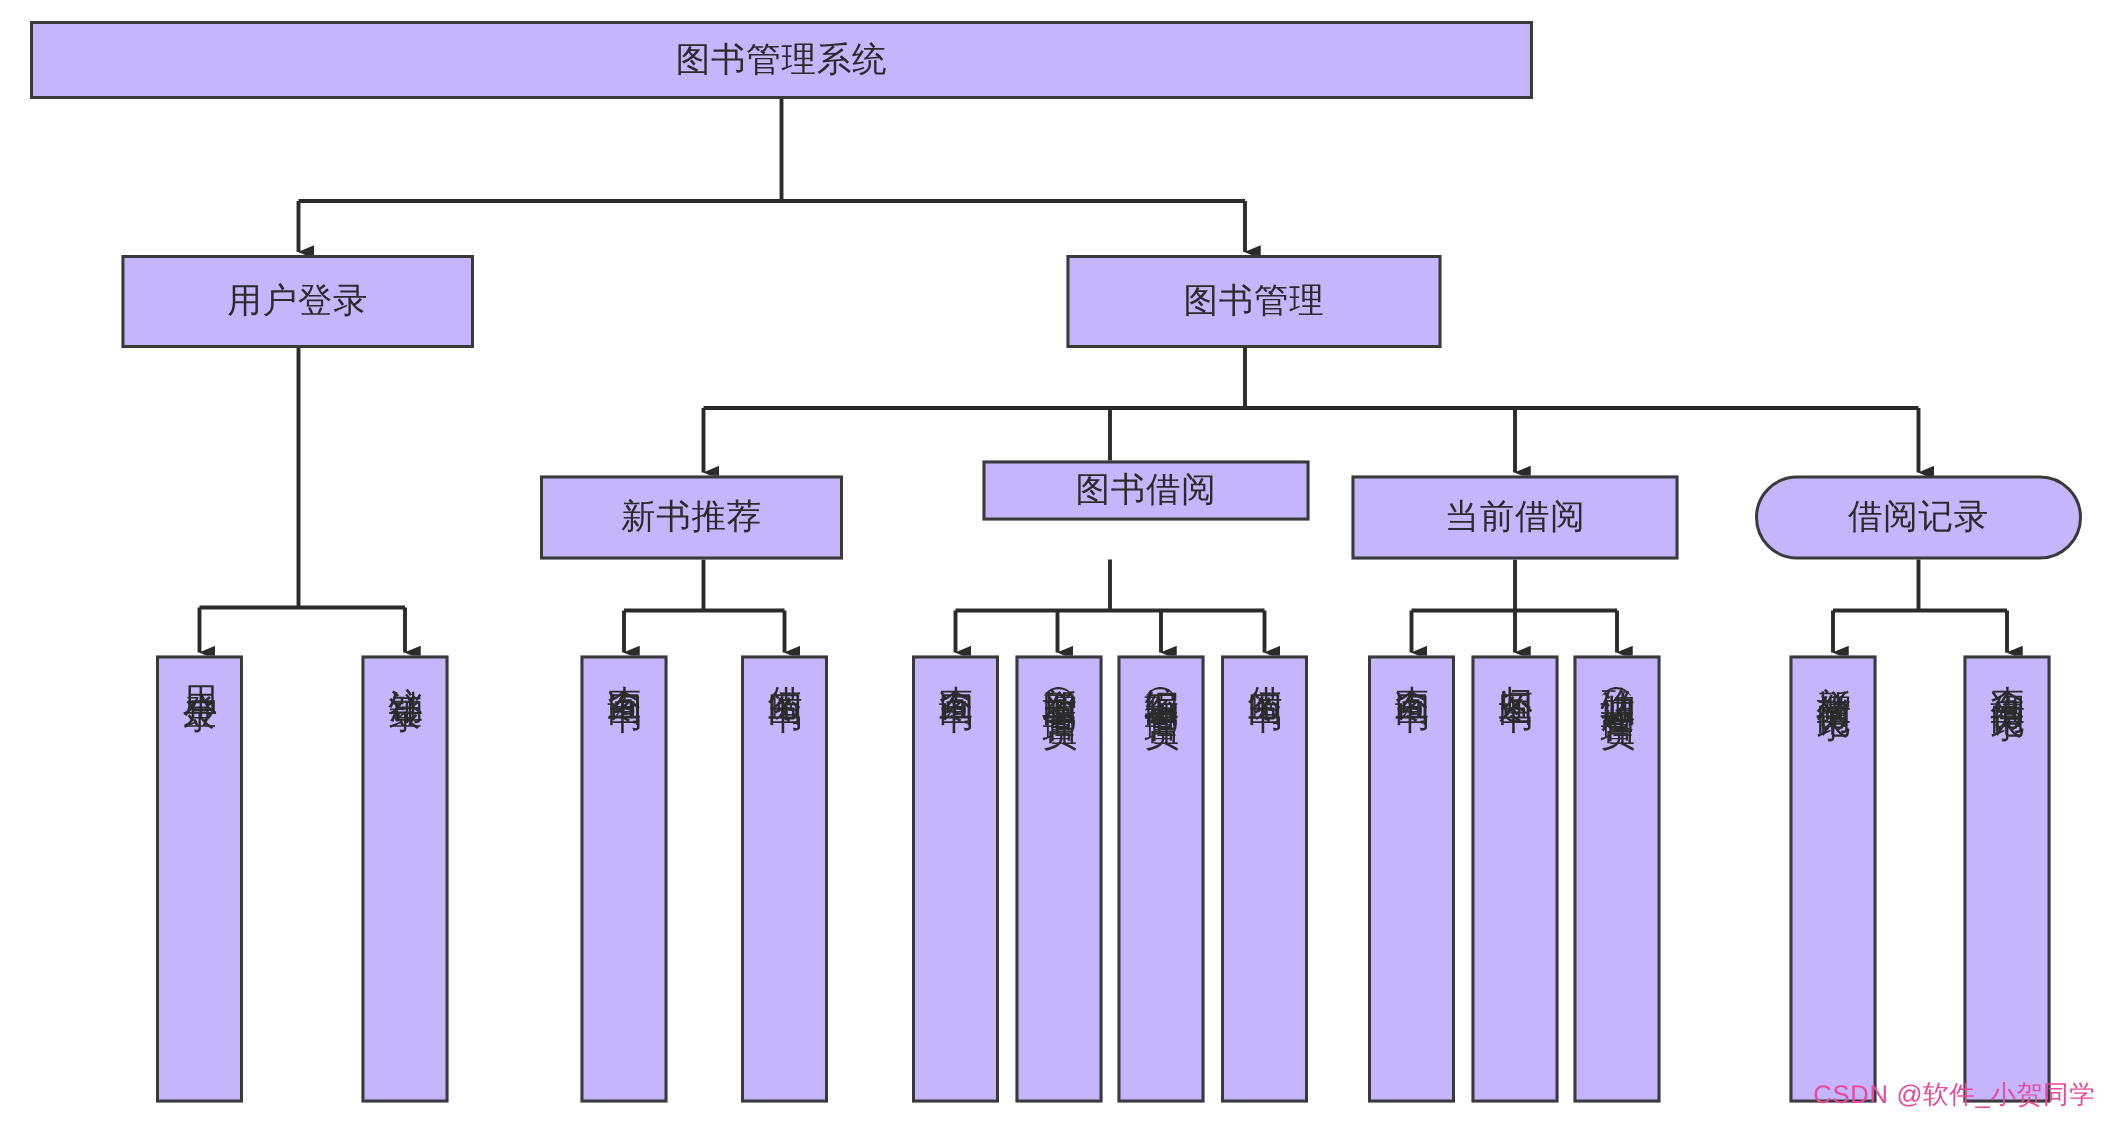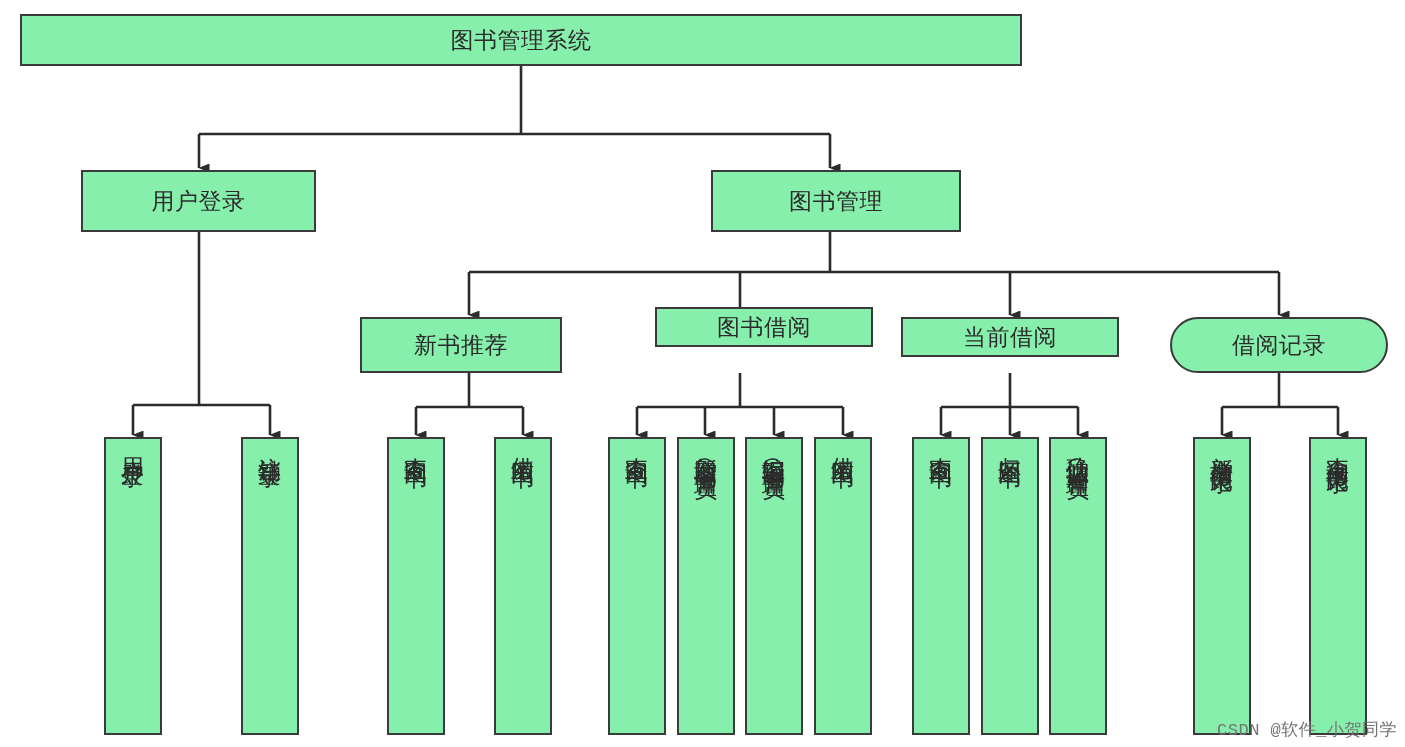--- a/index.html
+++ b/index.html
@@ -21,21 +21,21 @@
     position: absolute;
     left: 0;
     top: 0;
     width: 1405px;
     height: 747px;
     pointer-events: none;
   }
   .node {
     position: absolute;
     box-sizing: border-box;
-    background: #86efac;
+    background: #c4b5fd;
     border: 2.5px solid #3a3a3a;
     display: flex;
     align-items: center;
     justify-content: center;
     color: #2b2b2b;
   }
   .node .lbl {
     display: block;
     text-align: center;
     line-height: 1.16;
@@ -61,24 +61,24 @@
     font-size: 23px;
     line-height: 1.05;
     letter-spacing: 3px;
     white-space: nowrap;
   }
   .watermark {
     position: absolute;
     right: 8px;
     bottom: 6px;
     font-size: 17px;
-    color: #737373;
+    color: #ec4899;
     letter-spacing: 0.5px;
     white-space: nowrap;
-    font-family: Liberation Mono, monospace;
+    font-family: Liberation Sans, sans-serif;
   }
 </style>
 </head>
 <body>
 
 <div id="canvas">
 
   <svg class="wires" viewBox="0 0 1405 747">
     <defs>
       <marker id="arrow" markerWidth="9" markerHeight="11" refX="4.5" refY="10.5" orient="auto" markerUnits="userSpaceOnUse">
@@ -140,21 +140,21 @@
   <div class="node h" style="left:711px; top:170px; width:250px; height:62px;">
     <span class="lbl">图书管理</span>
   </div>
 
   <div class="node h" style="left:360px; top:317px; width:202px; height:56px;">
     <span class="lbl">新书推荐</span>
   </div>
   <div class="node h" style="left:631px; top:307px; width:218px; height:40px;margin-left:24px;">
     <span class="lbl">图书借阅</span>
   </div>
-  <div class="node h" style="left:901px; top:317px; width:218px; height:40px;">
+  <div class="node h" style="left:901px; top:317px; width:218px; height:56px;">
     <span class="lbl">当前借阅</span>
   </div>
   <div class="node h" style="left:1170px; top:317px; width:218px; height:56px;border-radius:28px;">
     <span class="lbl">借阅记录</span>
   </div>
 
   <div class="node v" style="left:104px; top:437px; width:58px; height:298px;">
     <span class="lbl">用户登录</span>
   </div>
   <div class="node v" style="left:241px; top:437px; width:58px; height:298px;">

